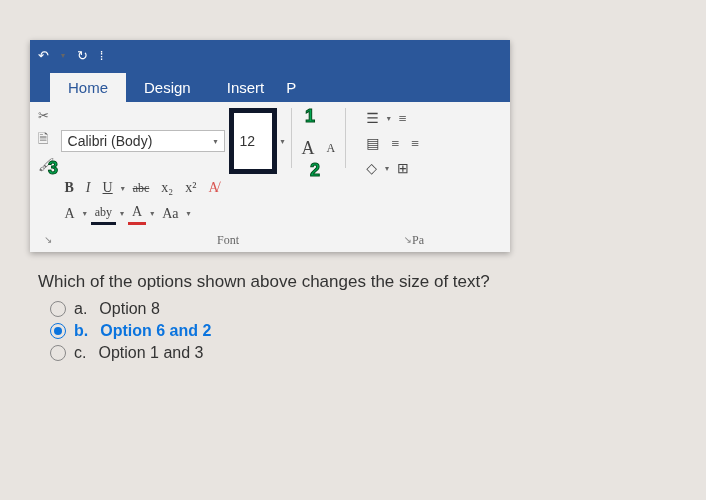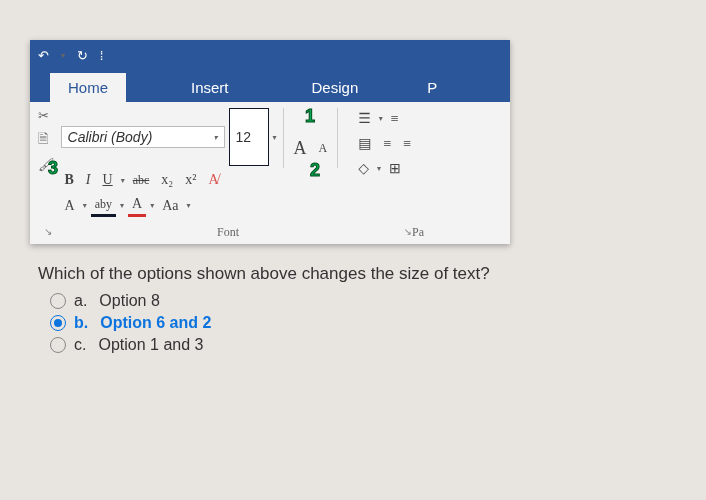--- a/index.html
+++ b/index.html
@@ -27,21 +27,20 @@
   .titlebar-icon {
     color: #fff;
     font-size: 13px;
   }
   .tabs-row {
     background: #2b579a;
     display: flex;
     align-items: flex-end;
     height: 32px;
     padding-left: 20px;
-    gap: 47px;
   }
   .tab {
     padding: 6px 18px;
     color: #fff;
     font-size: 15px;
     cursor: pointer;
   }
   .tab.active {
     background: #f3f3f3;
     color: #2b579a;
@@ -69,24 +68,23 @@
   }
   .font-box {
     border: 1px solid #bbb;
     background: #fff;
     padding: 2px 6px;
     font-size: 14px;
     width: 150px;
     display: flex;
     justify-content: space-between;
     align-items: center;
-    font-style: italic;
   }
   .size-box {
-    border: 1px solid #0f172a;
+    border: 5px solid #0f172a;
     background: #fff;
     padding: 20px 6px;
     font-size: 14px;
     width: 26px;
     text-align: left;
   }
   .tri {
     font-size: 8px;
     color: #666;
   }
@@ -178,22 +176,22 @@
 <div class="screenshot">
   <div class="titlebar">
     <span class="titlebar-icon">↶</span>
     <span class="titlebar-icon tri">▾</span>
     <span class="titlebar-icon">↻</span>
     <span class="titlebar-icon">⁞</span>
   </div>
 
   <div class="tabs-row">
     <div class="tab active">Home</div>
+    <div class="tab">Design</div>
     <div class="tab">Insert</div>
-    <div class="tab">Design</div>
     <div class="tab" style="padding:6px 4px">P</div>
   </div>
 
   <div class="ribbon">
     <span class="marker" style="top:4px; left:275px">1</span>
     <span class="marker" style="top:58px; left:280px">2</span>
     <span class="marker" style="top:56px; left:18px">3</span>
 
     <div class="ribbon-columns">
       <div class="left-icons">

